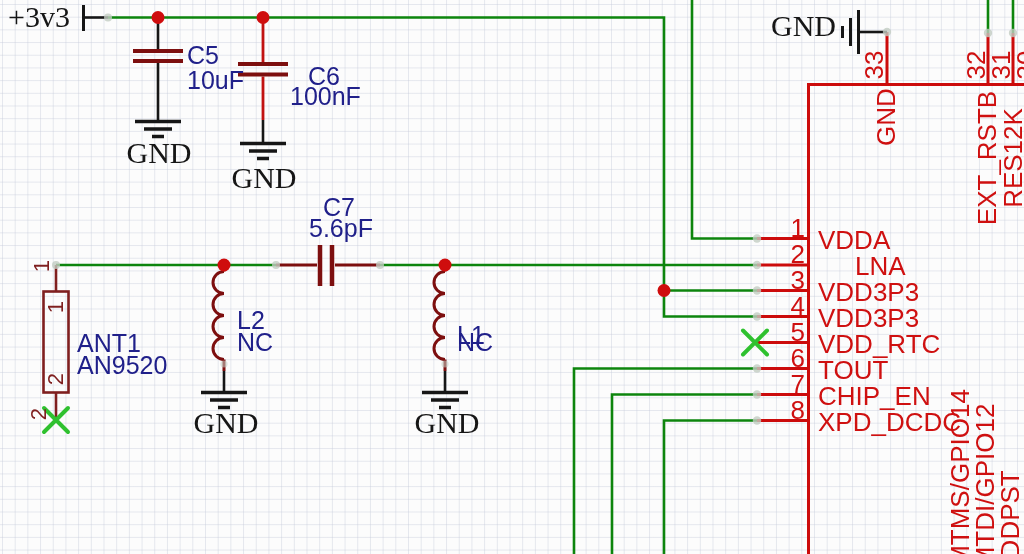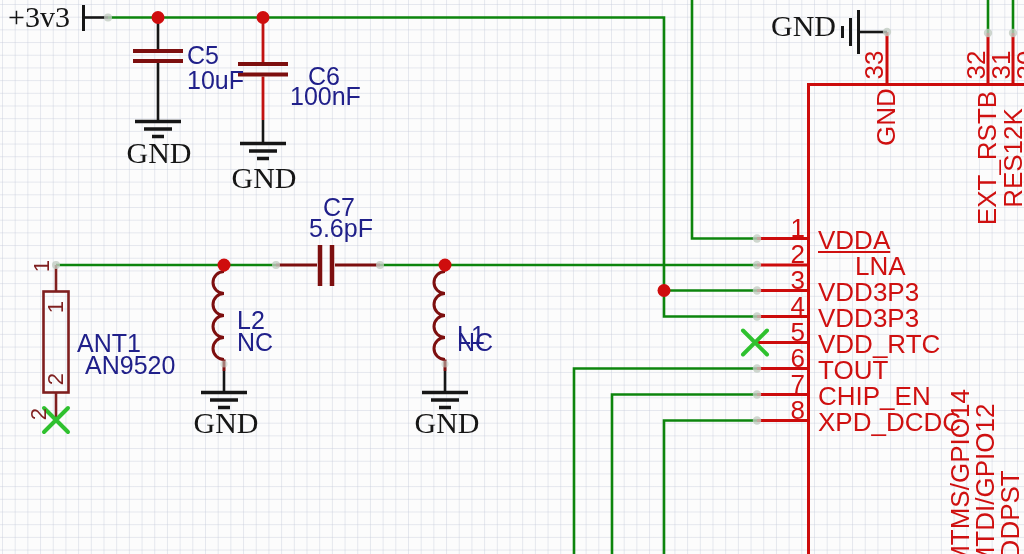--- a/index.html
+++ b/index.html
@@ -146,37 +146,37 @@
 <div class="t navy" style="left:187px;top:67px;">10uF</div>
 <div class="t navy" style="left:308px;top:63px;">C6</div>
 <div class="t navy" style="left:290px;top:83px;">100nF</div>
 <div class="t navy" style="left:315px;top:194px;margin-left:8px;">C7</div>
 <div class="t navy" style="left:309px;top:215px;">5.6pF</div>
 <div class="t navy" style="left:237px;top:307px;">L2</div>
 <div class="t navy" style="left:237px;top:329px;">NC</div>
 <div class="t navy" style="left:457px;top:322px;">L1</div>
 <div class="t navy" style="left:457px;top:329px;">NC</div>
 <div class="t navy" style="left:77px;top:330px;">ANT1</div>
-<div class="t navy" style="left:77px;top:352px;margin-left:8px;">AN9520</div>
+<div class="t navy" style="left:77px;top:352px;">AN9520</div>
 
 <div class="t darkred rot" style="left:42px;top:266px;">1</div>
 <div class="t darkred rot" style="left:56px;top:307px;">1</div>
 <div class="t darkred rot" style="left:56px;top:379px;">2</div>
 <div class="t darkred rot" style="left:39px;top:414px;">2</div>
 
 <div class="t pinred pnum" style="left:705px;top:214.5px;">1</div>
 <div class="t pinred pnum" style="left:705px;top:241px;">2</div>
 <div class="t pinred pnum" style="left:705px;top:266.5px;">3</div>
 <div class="t pinred pnum" style="left:705px;top:292.5px;">4</div>
 <div class="t pinred pnum" style="left:705px;top:318.5px;">5</div>
 <div class="t pinred pnum" style="left:705px;top:344.5px;">6</div>
 <div class="t pinred pnum" style="left:705px;top:370.5px;">7</div>
 <div class="t pinred pnum" style="left:705px;top:396.5px;">8</div>
 
-<div class="t pinred pname" style="left:818px;top:226.5px;text-decoration:underline;">VDDA</div>
+<div class="t pinred pname" style="left:818px;top:226.5px;">VDDA</div>
 <div class="t pinred pname" style="left:855px;top:253px;">LNA</div>
 <div class="t pinred pname" style="left:818px;top:278.5px;">VDD3P3</div>
 <div class="t pinred pname" style="left:818px;top:304.5px;">VDD3P3</div>
 <div class="t pinred pname" style="left:818px;top:330.5px;">VDD_RTC</div>
 <div class="t pinred pname" style="left:818px;top:356.5px;">TOUT</div>
 <div class="t pinred pname" style="left:818px;top:382.5px;">CHIP_EN</div>
 <div class="t pinred pname" style="left:818px;top:409px;">XPD_DCDC</div>
 
 <div class="t pinred rot" style="left:875px;top:65px;">33</div>
 <div class="t pinred rot" style="left:977px;top:65px;">32</div>

